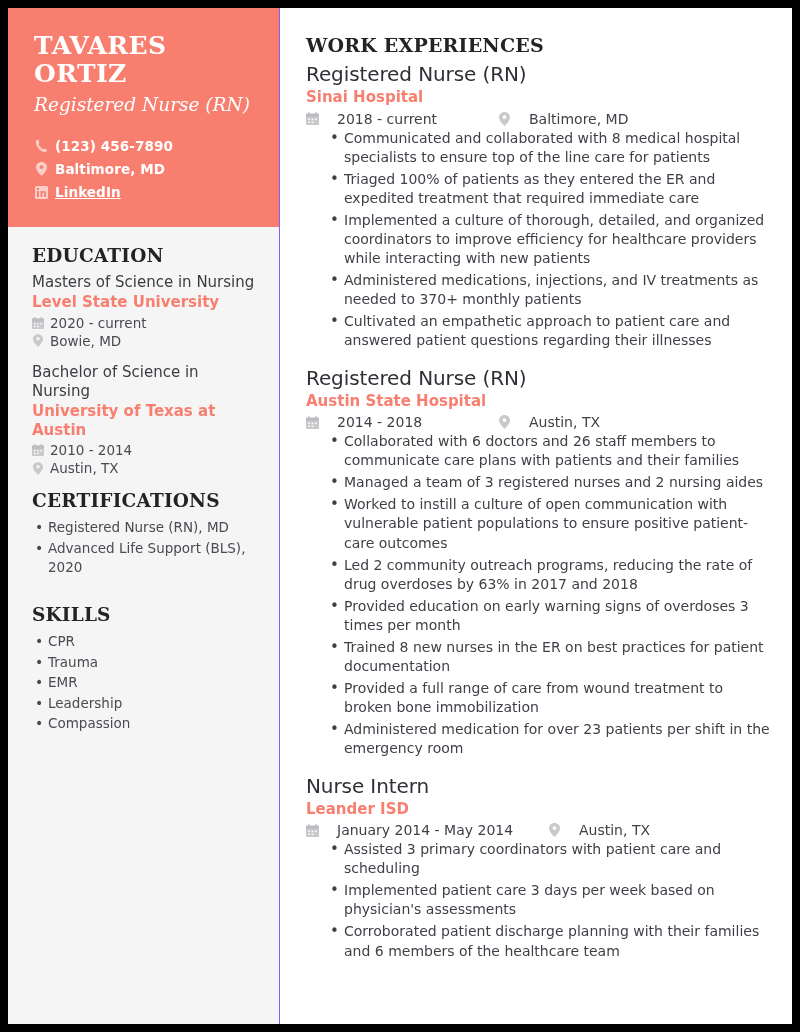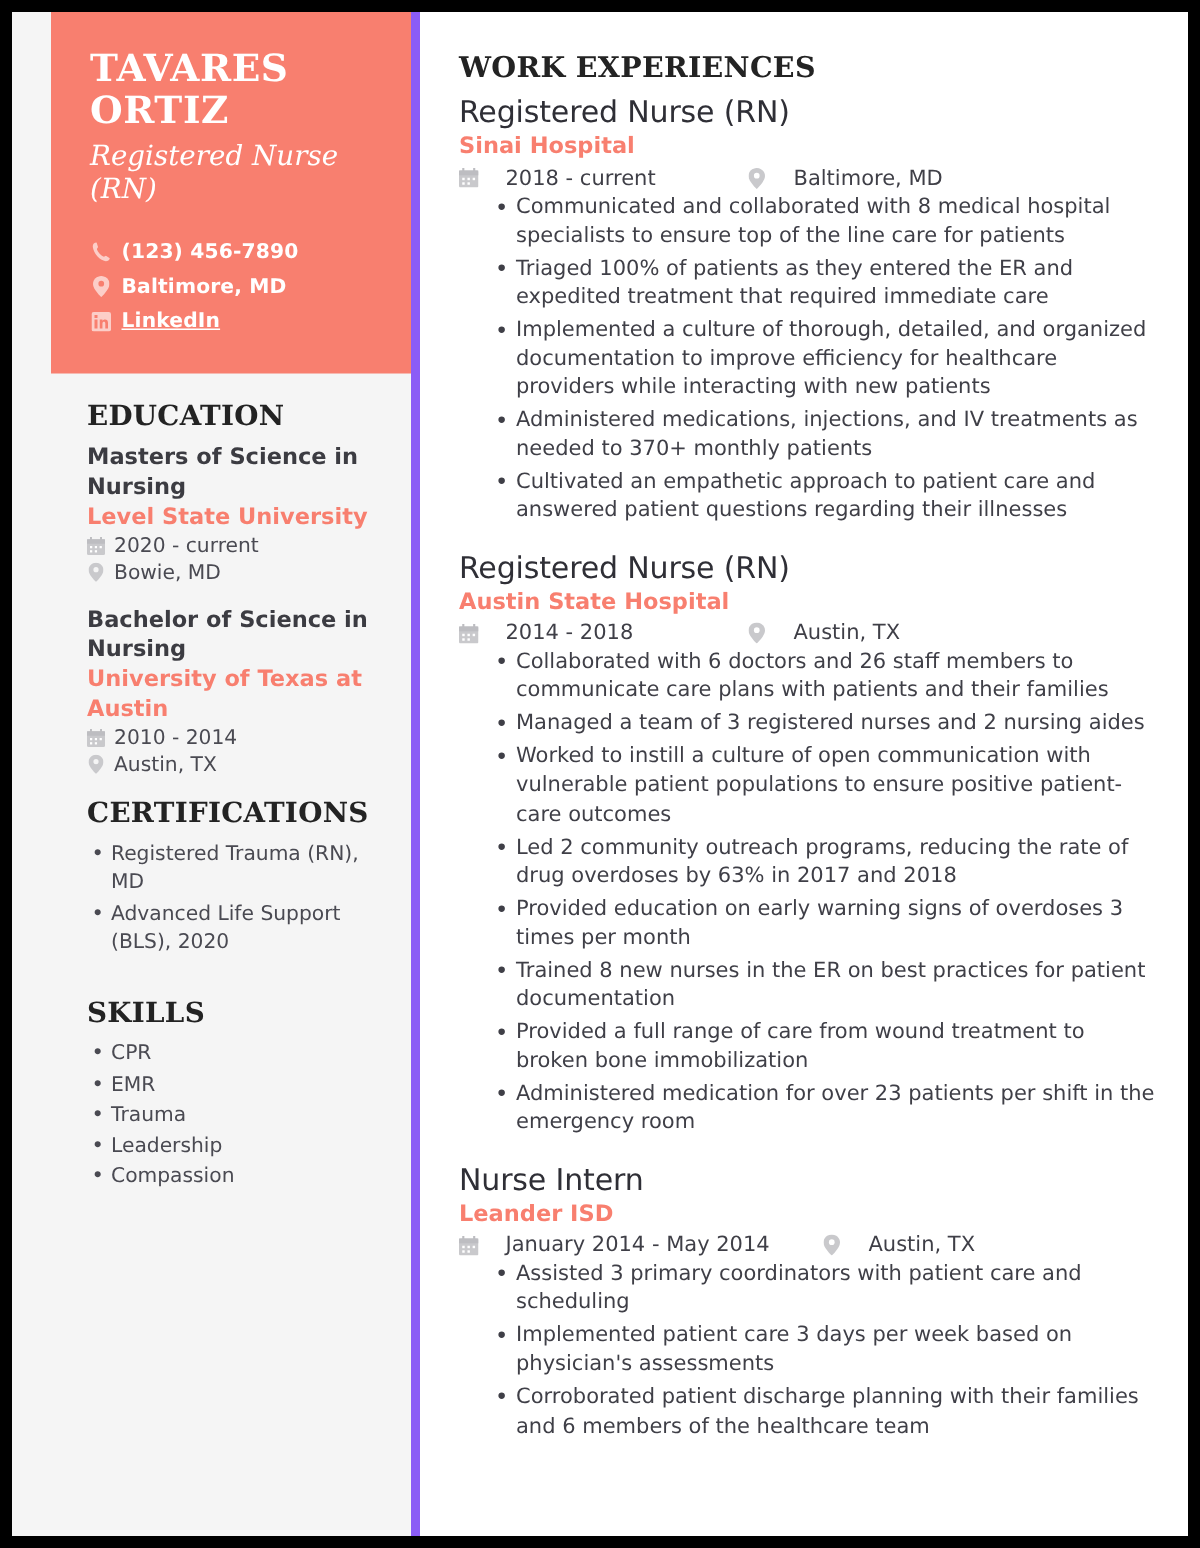--- a/index.html
+++ b/index.html
@@ -19,24 +19,23 @@
     height: 1016px;
     background: #ffffff;
     display: flex;
     overflow: hidden;
   }
 
   
   .sidebar {
     width: 272px;
     background: #f5f5f5;
-    border-right: 6px solid #8b5cf6;
+    border-right: 1px solid #8b5cf6;
     flex: 0 0 272px;
     position: relative;
-    padding-left: 26px;
   }
 
   .profile-header {
     background: #f87f6f;
     padding: 24px 26px 22px 26px;
   }
 
   .name {
     font-family: "DejaVu Serif", serif;
     font-weight: bold;
@@ -98,21 +97,20 @@
     margin-bottom: 7px;
   }
   .side-heading.first { margin-top: 2px; }
 
   .edu-block { margin-bottom: 14px; }
 
   .edu-degree {
     font-size: 15px;
     color: #3c3c42;
     line-height: 1.28;
-    font-weight: bold;
   }
 
   .edu-school {
     font-size: 15px;
     color: #f87f6f;
     font-weight: bold;
     line-height: 1.28;
     margin-top: 1px;
   }
 
@@ -345,29 +343,29 @@
                 <path d="M5.5 0 C2.5 0 0 2.4 0 5.3 C0 9 5.5 14 5.5 14 C5.5 14 11 9 11 5.3 C11 2.4 8.5 0 5.5 0 Z" fill="#c9c9cc"></path>
                 <circle cx="5.5" cy="5.1" r="1.9" fill="#f5f5f5"></circle>
               </svg>
           </span>
           <span class="meta-text">Austin, TX</span>
         </div>
       </div>
 
       <div class="side-heading">CERTIFICATIONS</div>
       <ul class="plain">
-        <li>Registered Trauma (RN), MD</li>
+        <li>Registered Nurse (RN), MD</li>
         <li>Advanced Life Support (BLS), 2020</li>
       </ul>
 
       <div class="side-heading" style="margin-top:26px;">SKILLS</div>
       <ul class="plain skills-list">
         <li>CPR</li>
+        <li>Trauma</li>
         <li>EMR</li>
-        <li>Trauma</li>
         <li>Leadership</li>
         <li>Compassion</li>
       </ul>
 
     </div>
   </aside>
 
   <main class="main">
 
     <div class="main-heading">WORK EXPERIENCES</div>
@@ -398,21 +396,21 @@
                 <path d="M5.5 0 C2.5 0 0 2.4 0 5.3 C0 9 5.5 14 5.5 14 C5.5 14 11 9 11 5.3 C11 2.4 8.5 0 5.5 0 Z" fill="#c9c9cc"></path>
                 <circle cx="5.5" cy="5.1" r="1.9" fill="#ffffff"></circle>
               </svg>
           </span>
           <span class="mtext">Baltimore, MD</span>
         </span>
       </div>
       <ul class="bullets">
         <li>Communicated and collaborated with 8 medical hospital specialists to ensure top of the line care for patients</li>
         <li>Triaged 100% of patients as they entered the ER and expedited treatment that required immediate care</li>
-        <li>Implemented a culture of thorough, detailed, and organized documentation to improve efficiency for healthcare providers while interacting with new patients</li>
+        <li>Implemented a culture of thorough, detailed, and organized coordinators to improve efficiency for healthcare providers while interacting with new patients</li>
         <li>Administered medications, injections, and IV treatments as needed to 370+ monthly patients</li>
         <li>Cultivated an empathetic approach to patient care and answered patient questions regarding their illnesses</li>
       </ul>
     </section>
 
     <section class="exp-block">
       <div class="exp-title">Registered Nurse (RN)</div>
       <div class="exp-company">Austin State Hospital</div>
       <div class="exp-meta">
         <span class="date-group">

